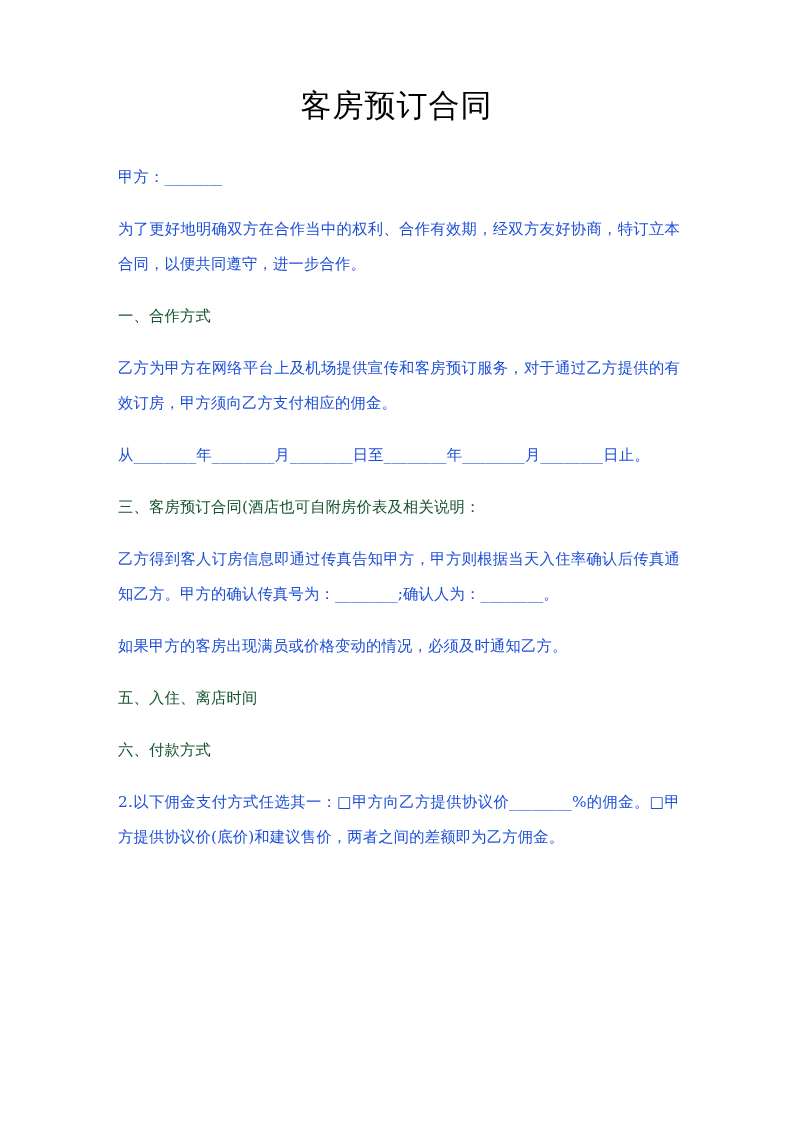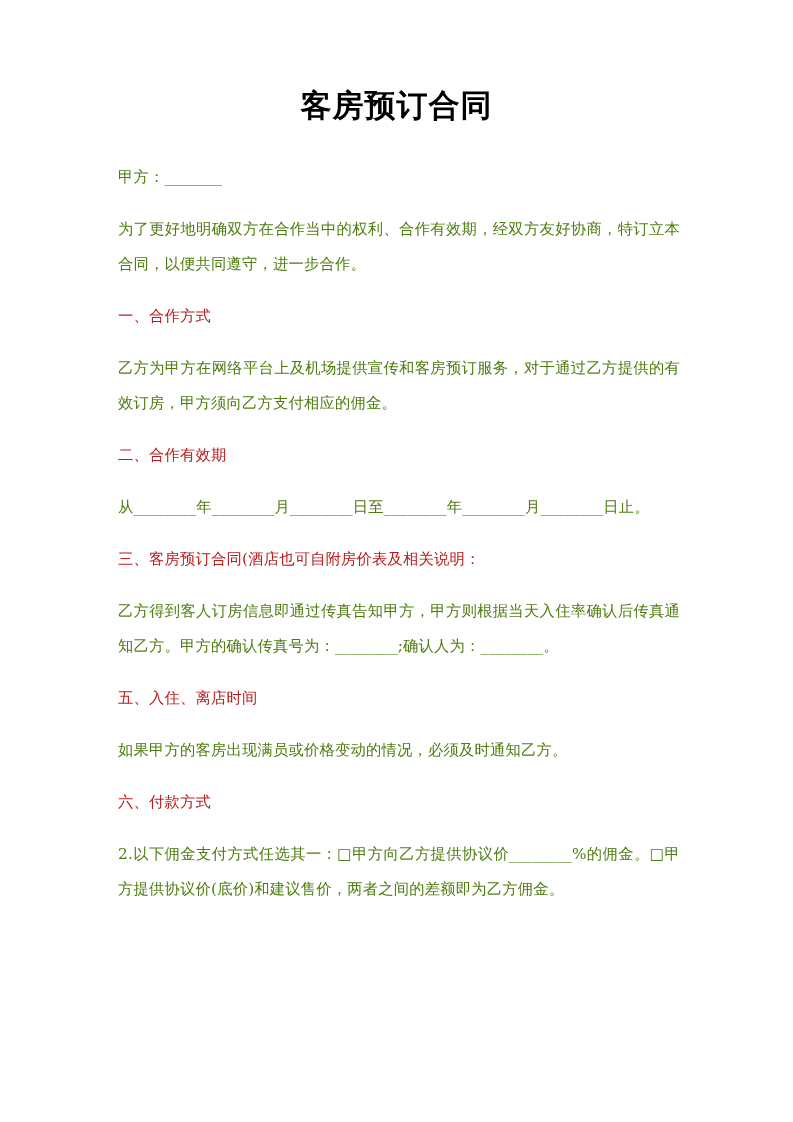--- a/index.html
+++ b/index.html
@@ -22,42 +22,42 @@
     background: #ffffff;
     overflow: hidden;
   }
   .doc-title {
     position: absolute;
     top: 86px;
     left: 0;
     width: 793px;
     text-align: center;
     font-size: 31px;
-    font-weight: 700;
+    font-weight: 400;
     letter-spacing: 1px;
     line-height: 1.25;
     color: #000000;
   }
   .body-col {
     position: absolute;
     top: 160px;
     left: 118px;
     width: 562px;
   }
   p.para {
     margin: 0 0 17px 0;
     font-size: 15.3px;
     line-height: 35px;
     text-align: justify;
     text-justify: inter-ideograph;
-    color: #4d7c0f;
+    color: #1d4ed8;
     letter-spacing: 0.2px;
   }
   p.para.heading {
-    color: #b91c1c;
+    color: #14532d;
   }
   .blank {
     letter-spacing: -0.5px;
   }
 </style>
 </head>
 <body>
 
 <div class="page">
 
@@ -66,27 +66,26 @@
   <div class="body-col">
 
     <p class="para"><span>甲方：</span><span class="blank">________</span></p>
 
 
     <p class="para">为了更好地明确双方在合作当中的权利、合作有效期，经双方友好协商，特订立本合同，以便共同遵守，进一步合作。</p>
 
     <p class="para heading">一、合作方式</p>
     <p class="para">乙方为甲方在网络平台上及机场提供宣传和客房预订服务，对于通过乙方提供的有效订房，甲方须向乙方支付相应的佣金。</p>
 
-    <p class="para heading">二、合作有效期</p>
     <p class="para">从________年________月________日至________年________月________日止。</p>
 
     <p class="para heading">三、客房预订合同(酒店也可自附房价表及相关说明：</p>
 
     <p class="para">乙方得到客人订房信息即通过传真告知甲方，甲方则根据当天入住率确认后传真通知乙方。甲方的确认传真号为：________;确认人为：________。</p>
+    <p class="para">如果甲方的客房出现满员或价格变动的情况，必须及时通知乙方。</p>
+
     <p class="para heading">五、入住、离店时间</p>
-
-    <p class="para">如果甲方的客房出现满员或价格变动的情况，必须及时通知乙方。</p>
 
     <p class="para heading">六、付款方式</p>
     <p class="para">2.以下佣金支付方式任选其一：□甲方向乙方提供协议价________%的佣金。□甲方提供协议价(底价)和建议售价，两者之间的差额即为乙方佣金。</p>
 
   </div>
 </div>
 
 </body></html>

